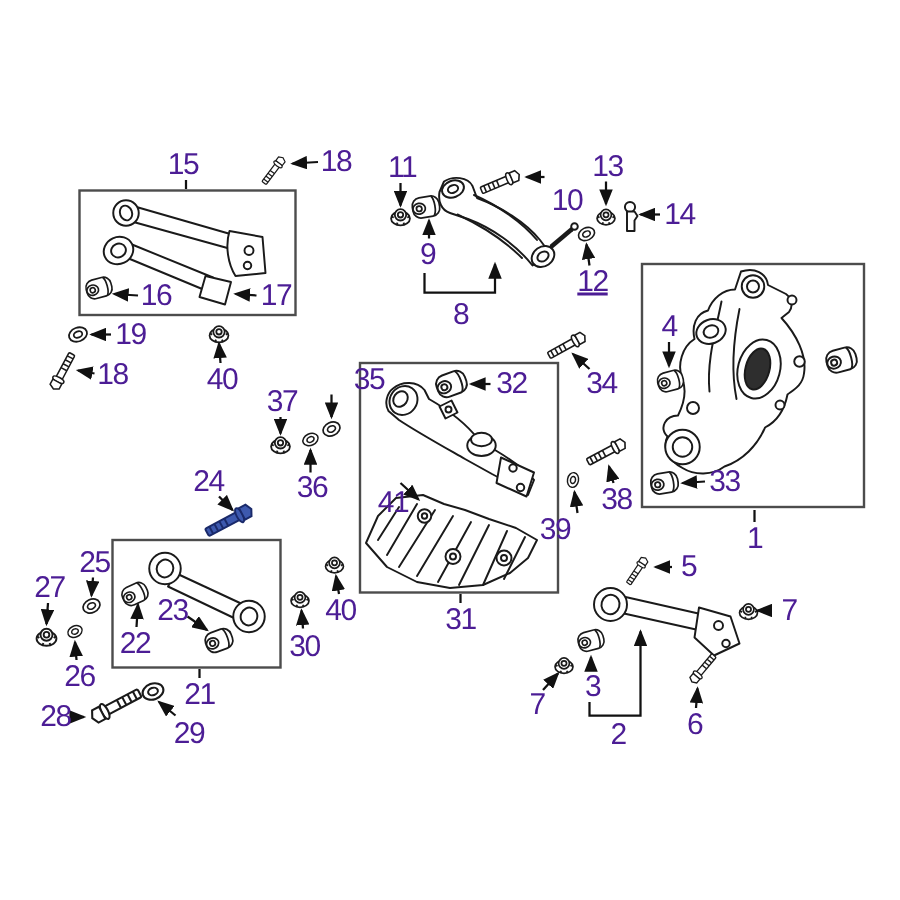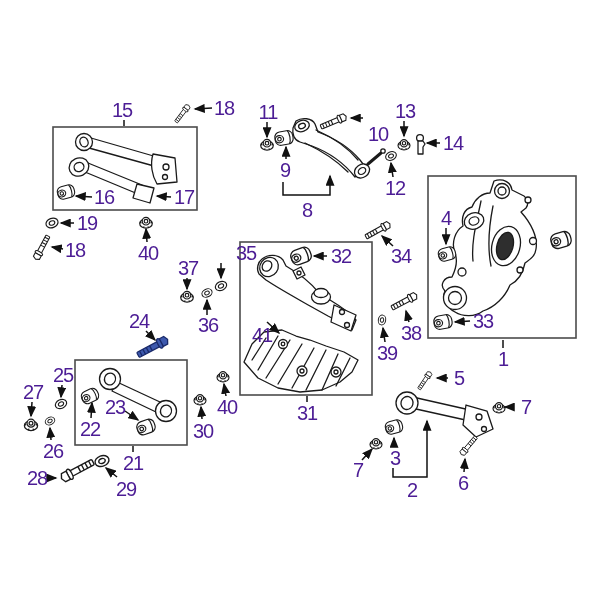--- a/index.html
+++ b/index.html
@@ -244,28 +244,28 @@
       <div class="callout" style="left: 184px; top: 197px;">17</div>
       <div class="callout" style="left: 87px; top: 223px;">19</div>
       <div class="callout" style="left: 75px; top: 250px;">18</div>
       <div class="callout" style="left: 148px; top: 253px;">40</div>
       <div class="callout" style="left: 268px; top: 112px;">11</div>
       <div class="callout" style="left: 285px; top: 170px;">9</div>
       <div class="callout" style="left: 307px; top: 210px;">8</div>
       <div class="callout" style="left: 378px; top: 117px; margin-top: 17px;">10</div>
       <div class="callout" style="left: 405px; top: 111px;">13</div>
       <div class="callout" style="left: 453px; top: 143px;">14</div>
-      <div class="callout" style="left: 395px; top: 188px;">12</div>
+      <div class="callout" style="left: 395px; top: 188px; text-decoration: underline;">12</div>
       <div class="callout" style="left: 446px; top: 218px;">4</div>
       <div class="callout" style="left: 483px; top: 321px;">33</div>
       <div class="callout" style="left: 503px; top: 359px;">1</div>
       <div class="callout" style="left: 341px; top: 256px;">32</div>
       <div class="callout" style="left: 262px; top: 311px; margin-top: 24px;">41</div>
       <div class="callout" style="left: 307px; top: 413px;">31</div>
-      <div class="callout" style="left: 387px; top: 353px;">39</div>
+      <div class="callout" style="left: 370px; top: 353px;">39</div>
       <div class="callout" style="left: 401px; top: 256px;">34</div>
       <div class="callout" style="left: 411px; top: 333px;">38</div>
       <div class="callout" style="left: 188px; top: 268px;">37</div>
       <div class="callout" style="left: 222px; top: 253px; margin-left: 24px;">35</div>
       <div class="callout" style="left: 208px; top: 325px;">36</div>
       <div class="callout" style="left: 139px; top: 321px;">24</div>
       <div class="callout" style="left: 63px; top: 375px;">25</div>
       <div class="callout" style="left: 33px; top: 392px;">27</div>
       <div class="callout" style="left: 53px; top: 451px;">26</div>
       <div class="callout" style="left: 90px; top: 429px; text-align: center;">22</div>

